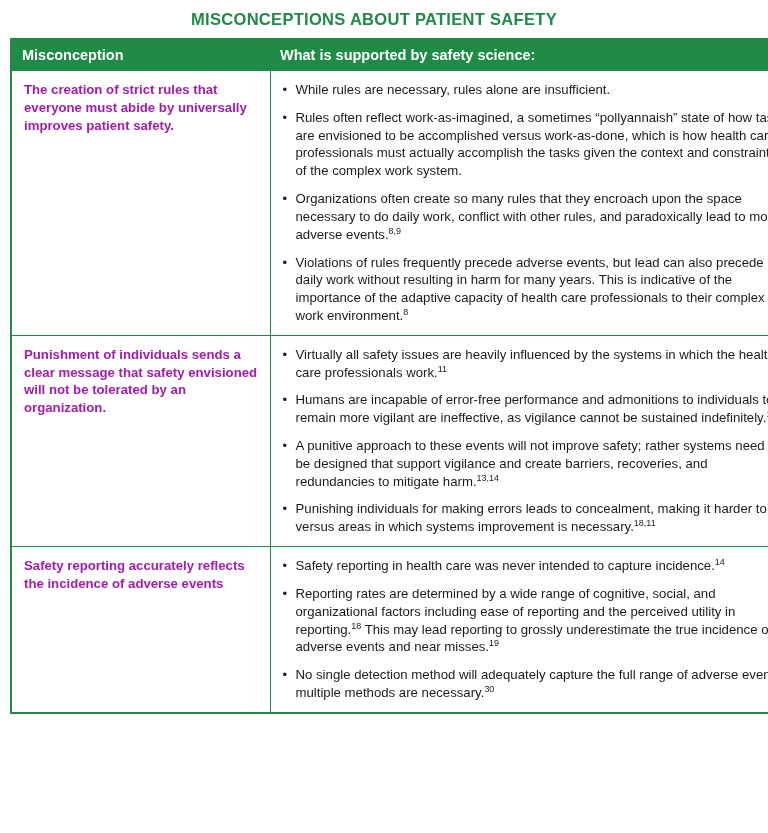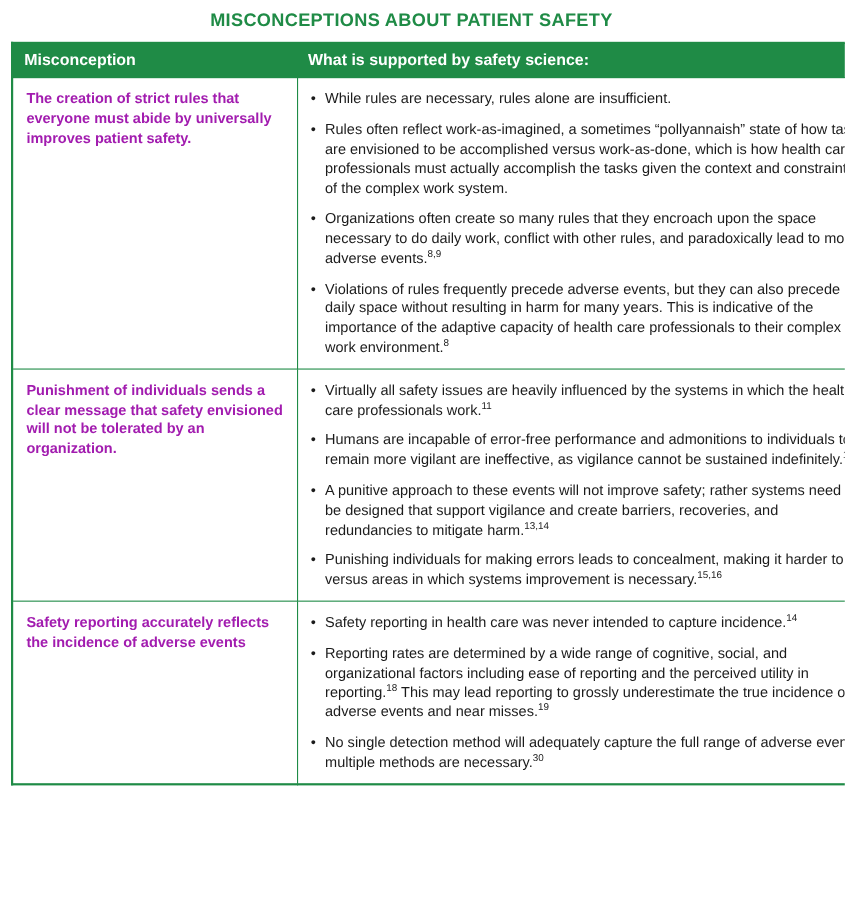--- a/index.html
+++ b/index.html
@@ -102,33 +102,33 @@
     </thead>
     <tbody>
 
       <tr>
         <td class="misc">The creation of strict rules that everyone must abide by universally improves patient safety.</td>
         <td class="support">
           <ul class="pts">
             <li><span>While rules are necessary, rules alone are insufficient.</span><sup></sup></li>
             <li><span>Rules often reflect work-as-imagined, a sometimes “pollyannaish” state of how tasks are envisioned to be accomplished versus work-as-done, which is how health care professionals must actually accomplish the tasks given the context and constraints of the complex work system.</span><sup></sup></li>
             <li><span>Organizations often create so many rules that they encroach upon the space necessary to do daily work, conflict with other rules, and paradoxically lead to more adverse events.</span><sup>8,9</sup></li>
-            <li><span>Violations of rules frequently precede adverse events, but they can also precede daily space without resulting in harm for many years. This is indicative of the importance of the adaptive capacity of health care professionals to their complex work environment.</span><sup>8</sup></li>
+            <li><span>Violations of rules frequently precede adverse events, but lead can also precede daily work without resulting in harm for many years. This is indicative of the importance of the adaptive capacity of health care professionals to their complex work environment.</span><sup>8</sup></li>
           </ul>
         </td>
       </tr>
 
       <tr>
         <td class="misc">Punishment of individuals sends a clear message that safety envisioned will not be tolerated by an organization.</td>
         <td class="support">
           <ul class="pts">
             <li><span>Virtually all safety issues are heavily influenced by the systems in which the health care professionals work.</span><sup>11</sup></li>
             <li><span>Humans are incapable of error-free performance and admonitions to individuals to remain more vigilant are ineffective, as vigilance cannot be sustained indefinitely.</span><sup>12-14</sup></li>
             <li><span>A punitive approach to these events will not improve safety; rather systems need to be designed that support vigilance and create barriers, recoveries, and redundancies to mitigate harm.</span><sup>13,14</sup></li>
-            <li><span>Punishing individuals for making errors leads to concealment, making it harder to versus areas in which systems improvement is necessary.</span><sup>15,16</sup></li>
+            <li><span>Punishing individuals for making errors leads to concealment, making it harder to versus areas in which systems improvement is necessary.</span><sup>18,11</sup></li>
           </ul>
         </td>
       </tr>
 
       <tr>
         <td class="misc">Safety reporting accurately reflects the incidence of adverse events</td>
         <td class="support">
           <ul class="pts">
             <li><span>Safety reporting in health care was never intended to capture incidence.</span><sup>14</sup></li>
             <li><span>Reporting rates are determined by a wide range of cognitive, social, and organizational factors including ease of reporting and the perceived utility in reporting.</span><sup>18</sup> <span>This may lead reporting to grossly underestimate the true incidence of adverse events and near misses.</span><sup>19</sup></li>

